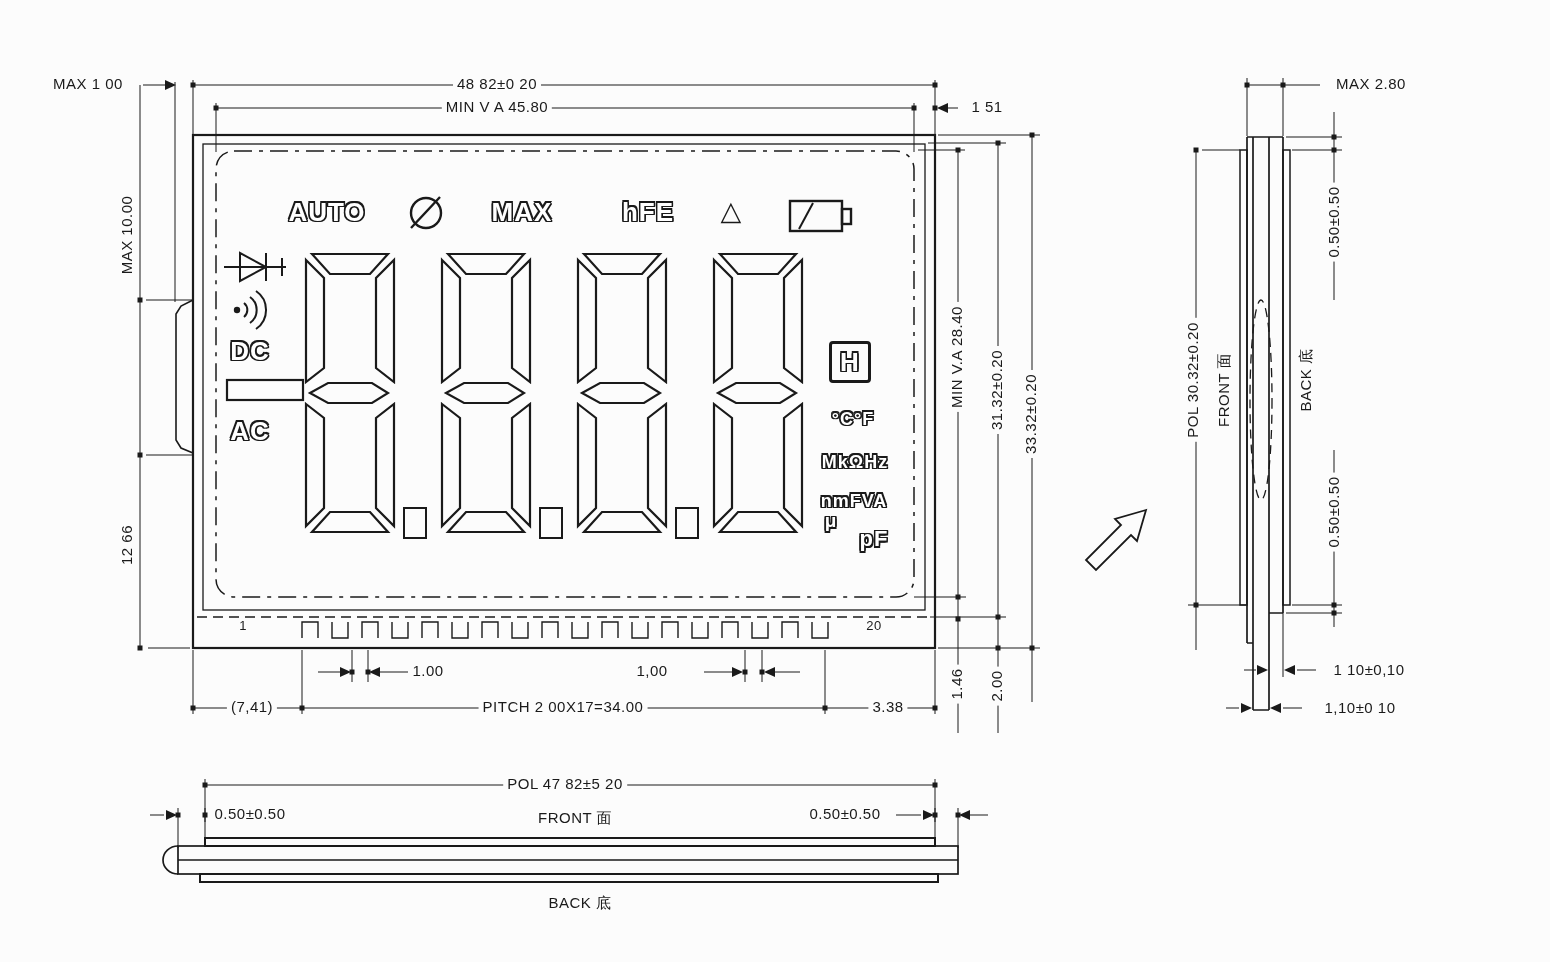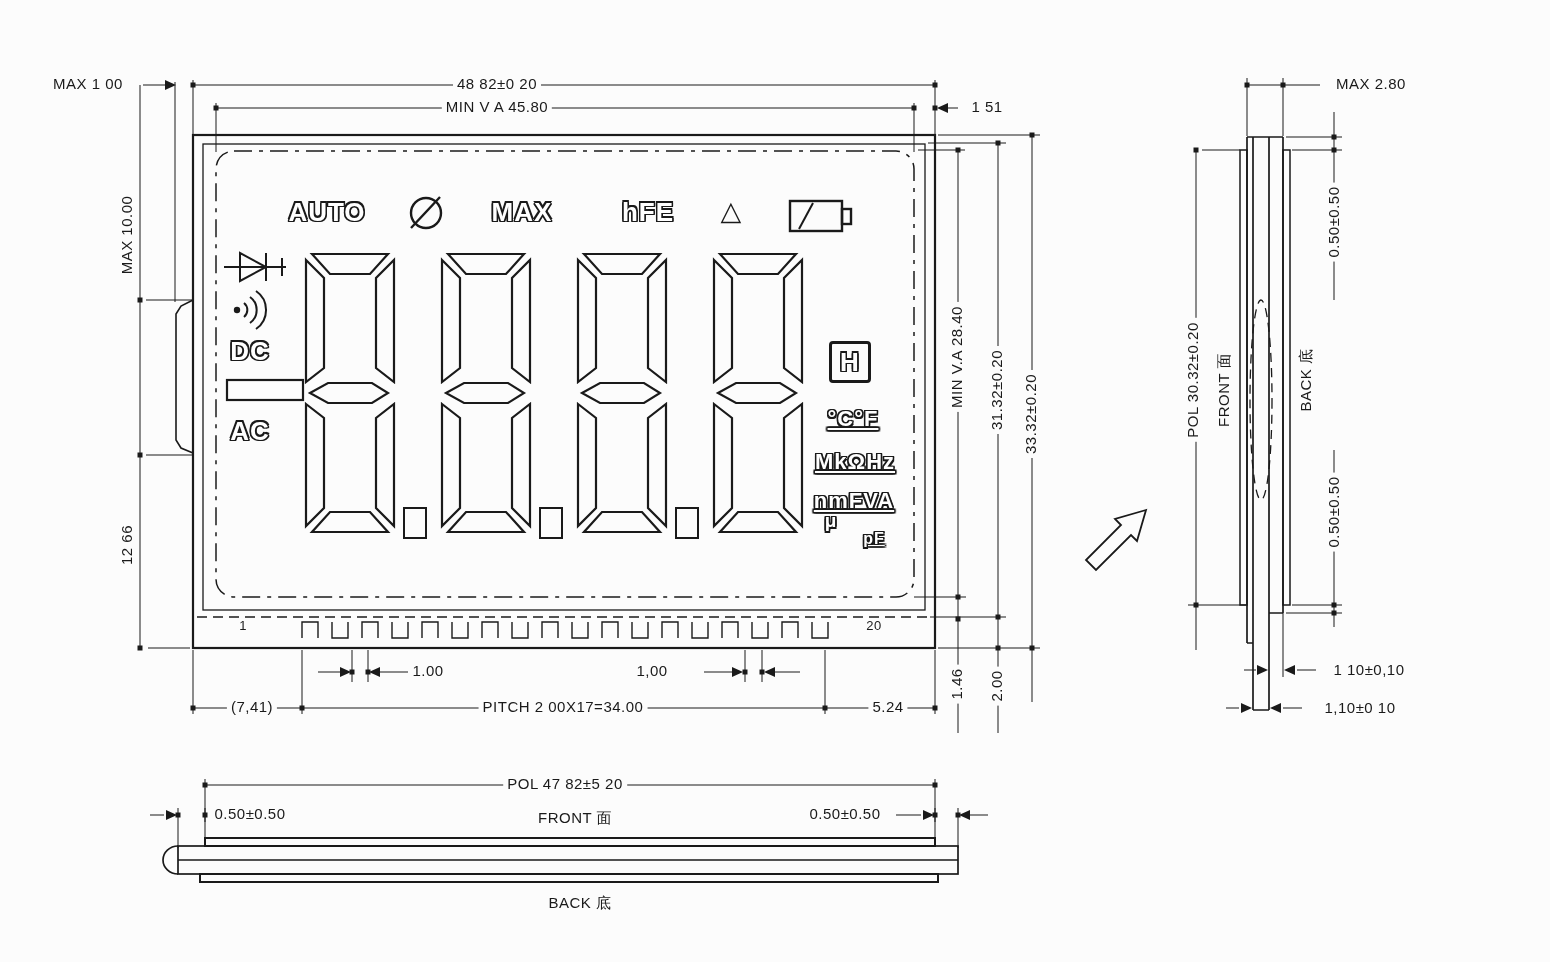--- a/index.html
+++ b/index.html
@@ -12,21 +12,21 @@
   .lbl{position:absolute;font-size:15px;line-height:1.1;white-space:nowrap;
        transform:translate(-50%,-50%);color:#1a1a1a;letter-spacing:.5px;}
   .v{transform:translate(-50%,-50%) rotate(-90deg);}
   .b{background:#fcfcfc;padding:0 4px;}
   .s{font-size:13px;}
   .lcd{position:absolute;transform:translate(-50%,-50%);font-weight:bold;font-size:26px;
        color:#fff;letter-spacing:1px;white-space:nowrap;
        text-shadow:-1.5px -1.5px 0 #1a1a1a,1.5px -1.5px 0 #1a1a1a,-1.5px 1.5px 0 #1a1a1a,
                    1.5px 1.5px 0 #1a1a1a,-1.5px 0 0 #1a1a1a,1.5px 0 0 #1a1a1a,
                    0 -1.5px 0 #1a1a1a,0 1.5px 0 #1a1a1a;}
-  .f22{font-size:22px;text-decoration:underline;} .f19{font-size:19px;} .f23{font-size:16px;text-decoration:underline;}
+  .f22{font-size:18px;} .f19{font-size:19px;} .f23{font-size:22px;}
   .tri{position:absolute;transform:translate(-50%,-50%);font-size:27px;color:#1a1a1a;}
   .hbox{position:absolute;left:829px;top:341px;width:42px;height:42px;
         border:3px solid #1a1a1a;border-radius:4px;box-sizing:border-box;}
 </style>
 </head>
 <body>
 
 <div id="canvas">
 
 <svg width="1550" height="962" viewBox="0 0 1550 962">
@@ -202,21 +202,21 @@
 <div class="lbl" style="left:987px;top:107px">1 51</div>
 <div class="lbl v b" style="left:127px;top:235px">MAX 10.00</div>
 <div class="lbl v b" style="left:127px;top:545px">12 66</div>
 <div class="lbl v b" style="left:957px;top:357px">MIN V.A 28.40</div>
 <div class="lbl v b" style="left:997px;top:390px">31.32±0.20</div>
 <div class="lbl v b" style="left:1031px;top:414px">33.32±0.20</div>
 <div class="lbl" style="left:428px;top:671px">1.00</div>
 <div class="lbl" style="left:652px;top:671px">1,00</div>
 <div class="lbl b" style="left:252px;top:707px">(7,41)</div>
 <div class="lbl b" style="left:563px;top:707px">PITCH 2 00X17=34.00</div>
-<div class="lbl b" style="left:888px;top:707px">5.24</div>
+<div class="lbl b" style="left:888px;top:707px">3.38</div>
 <div class="lbl v b" style="left:957px;top:684px">1.46</div>
 <div class="lbl v b" style="left:997px;top:686px">2.00</div>
 
 <div class="lbl" style="left:1371px;top:84px">MAX 2.80</div>
 <div class="lbl v b" style="left:1334px;top:222px">0.50±0.50</div>
 <div class="lbl v b" style="left:1334px;top:512px">0.50±0.50</div>
 <div class="lbl v b" style="left:1193px;top:380px">POL 30.32±0.20</div>
 <div class="lbl v" style="left:1224px;top:390px">FRONT 面</div>
 <div class="lbl v" style="left:1306px;top:380px">BACK 底</div>
 <div class="lbl" style="left:1369px;top:670px">1 10±0,10</div>

